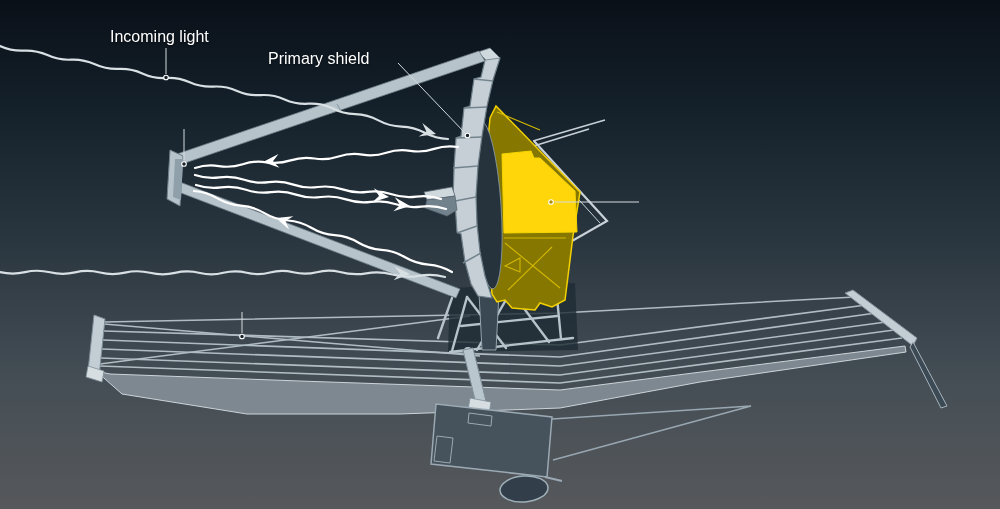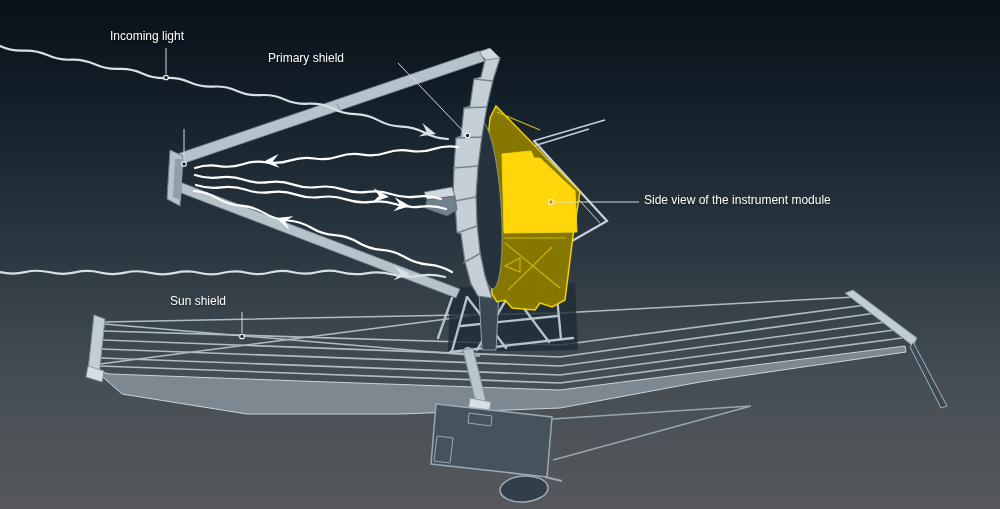--- a/index.html
+++ b/index.html
@@ -5,21 +5,21 @@
   html,body{margin:0;padding:0;background:#222;}
   .stage{
     position:relative;width:1000px;height:509px;overflow:hidden;
     font-family:"Liberation Sans","DejaVu Sans",sans-serif;
     background:linear-gradient(180deg,
       var(--clr-background-top) 0%, #131f29 20%, #2b3740 48%,
       #454e55 75%, var(--clr-background-bottom) 100%);
   }
   .stage svg{position:absolute;left:0;top:0;}
   .label{
-    position:absolute;color:var(--clr-label-text);font-size:12px;line-height:23px;
+    position:absolute;color:var(--clr-label-text);font-size:16px;line-height:23px;
     white-space:nowrap;text-shadow:0 1px 2px rgba(0,0,0,.55);
   }
   .ray{fill:none;stroke-linecap:round;stroke-linejoin:round;}
 </style>
 </head>
 <body>
 
 <div class="stage">
 <svg width="1000" height="509" viewBox="0 0 1000 509">
 
@@ -141,15 +141,13 @@
     <circle cx="184" cy="164" r="2.3" fill="#18242c" stroke="#ffffff" stroke-width="1.1"></circle>
     <path d="M242,312 L242,333" fill="none"></path>
     <circle cx="242" cy="336.5" r="2.3" fill="#18242c" stroke="#ffffff" stroke-width="1.1"></circle>
     <circle cx="551" cy="202" r="2.3" fill="#b08f00" stroke="#ffffff" stroke-width="1.1"></circle>
     <path d="M554.5,202 L639,202" fill="none"></path>
   </g>
 </svg>
 
   <div class="label" style="left:110px;top:25px">Incoming light</div>
   <div class="label" style="left:268px;top:47px">Primary shield</div>
-  <div class="label" style="left:170px;top:290px">Sun shield</div>
-  <div class="label" style="left:644px;top:189px">Side view of the instrument module</div>
 </div>
 
 </body></html>

